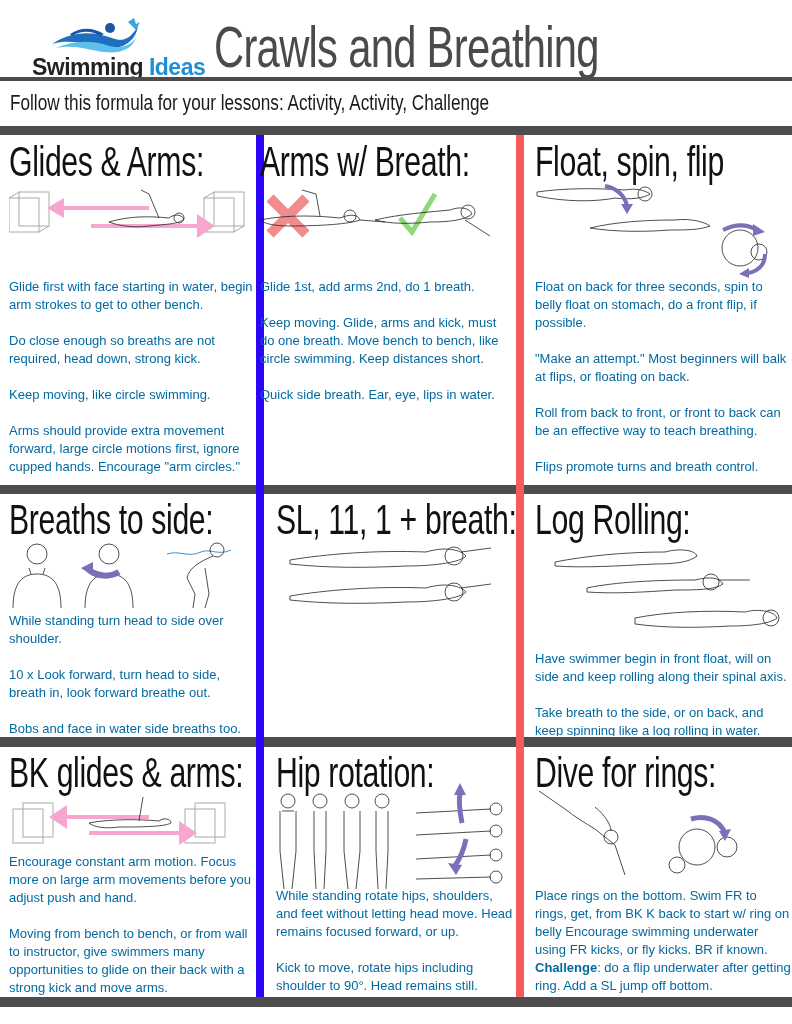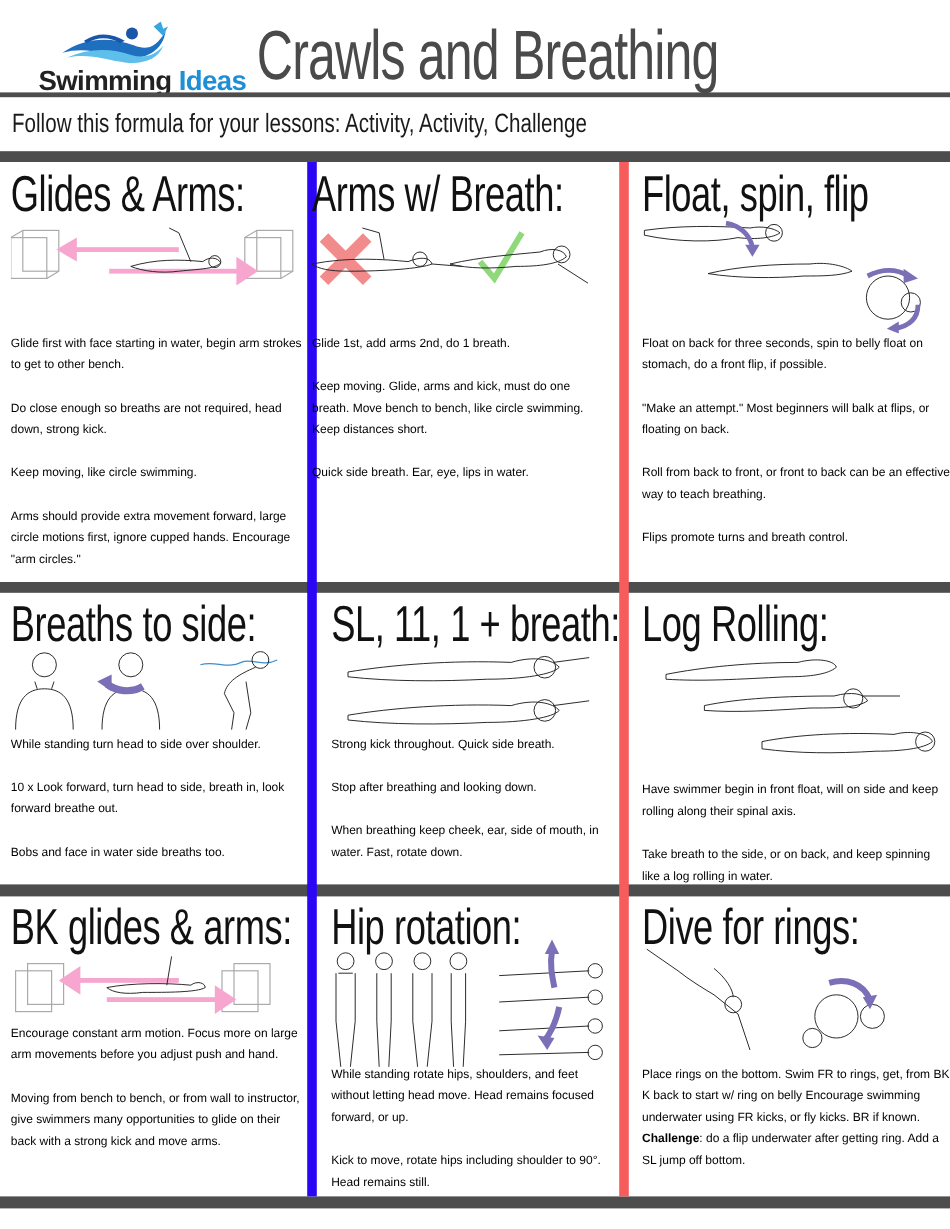--- a/index.html
+++ b/index.html
@@ -16,21 +16,21 @@
     .hrule { position: absolute; left: 0; width: 792px; background: #4d4d4d; }
     .formula { position: absolute; left: 10px; top: 90px; font-size: 22px; color: #1a1a1a; transform: scaleX(0.78); transform-origin: left top; white-space: nowrap; }
 
     .vbar { position: absolute; width: 8px; }
     .vbar.blue { background: #2a06f5; }
     .vbar.red { background: #f75c5c; }
 
     .cell { position: absolute; overflow: hidden; }
     .cell-title { position: absolute; left: 0; top: 0; font-family: "Liberation Sans", sans-serif; font-size: 42px; line-height: 48px; color: #111; transform: scaleX(0.72); transform-origin: left top; white-space: nowrap; letter-spacing: -0.5px; }
     .cell-illus { position: absolute; left: 0; }
-    .cell-body { position: absolute; left: 0; font-size: 10px; line-height: 18px; color: #000000; }
+    .cell-body { position: absolute; left: 0; font-size: 13px; line-height: 18px; color: #0369a1; }
     .cell-body p { margin-bottom: 18px; }
     .cell-body p:last-child { margin-bottom: 0; }
     .cell-body b { font-weight: bold; text-align: center; }
   </style>
 </head>
 <body>
 
 <div class="header">
   <div class="logo">
     <svg width="92" height="36" viewBox="0 0 92 36">
@@ -193,25 +193,20 @@
           <path d="M14 14 C 50 8, 100 4, 150 6 C 170 0, 185 4, 190 10 C 185 16, 160 20, 130 20 C 90 22, 50 22, 14 18 Z"></path>
           <circle cx="178" cy="10" r="9"></circle>
           <path d="M185 6 L 215 2"></path>
         </g>
       <g stroke="#222" fill="none" stroke-width="0.8">
           <path d="M14 50 C 50 44, 100 40, 150 42 C 170 36, 185 40, 190 46 C 185 52, 160 56, 130 56 C 90 58, 50 58, 14 54 Z"></path>
           <circle cx="178" cy="46" r="9"></circle>
           <path d="M185 42 L 215 38"></path>
         </g>
     </svg>
-  </div>
-  <div class="cell-body" style="top:116px;width:240px;">
-    <p>Strong kick throughout. Quick side breath.</p>
-    <p>Stop after breathing and looking down.</p>
-    <p>When breathing keep cheek, ear, side of mouth, in water.  Fast, rotate down.</p>
   </div>
 </div>
 
 <div class="cell" style="left:535px;top:496px;width:257px;height:240px;">
   <div class="cell-title">Log Rolling:</div>
   <div class="cell-illus" style="top:46px;">
     <svg width="257" height="100" viewBox="0 0 257 100">
       <g stroke="#222" fill="none" stroke-width="0.8">
           <path d="M20 20 C 50 14, 90 10, 130 10 C 145 6, 160 8, 162 14 C 155 20, 140 22, 120 22 C 80 24, 50 26, 20 24 Z"></path>
         </g>

